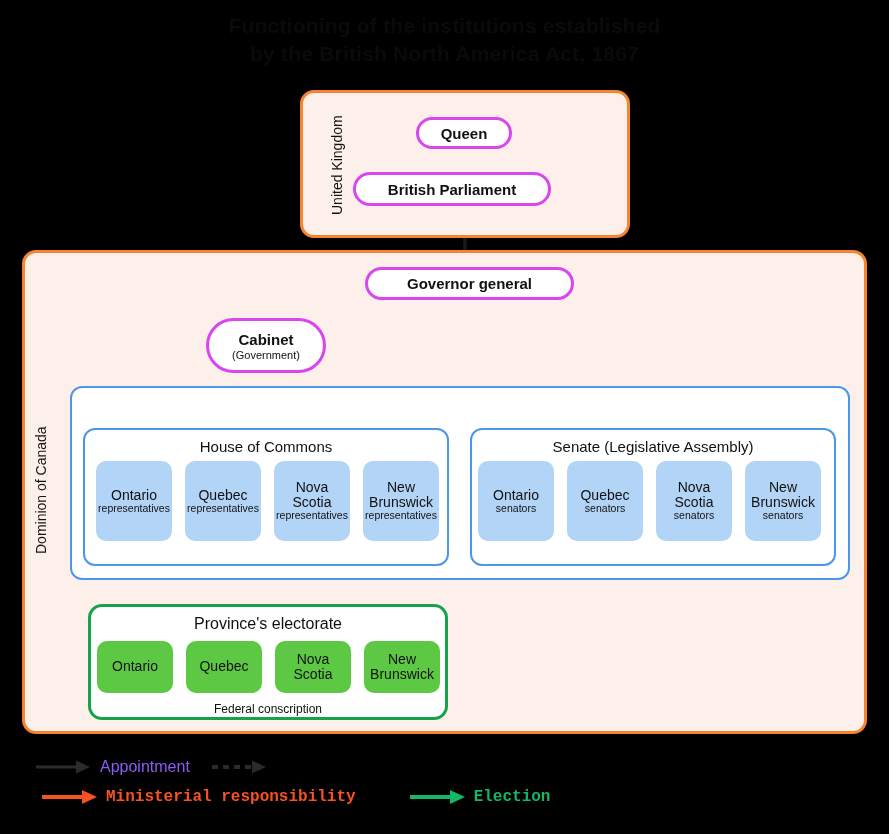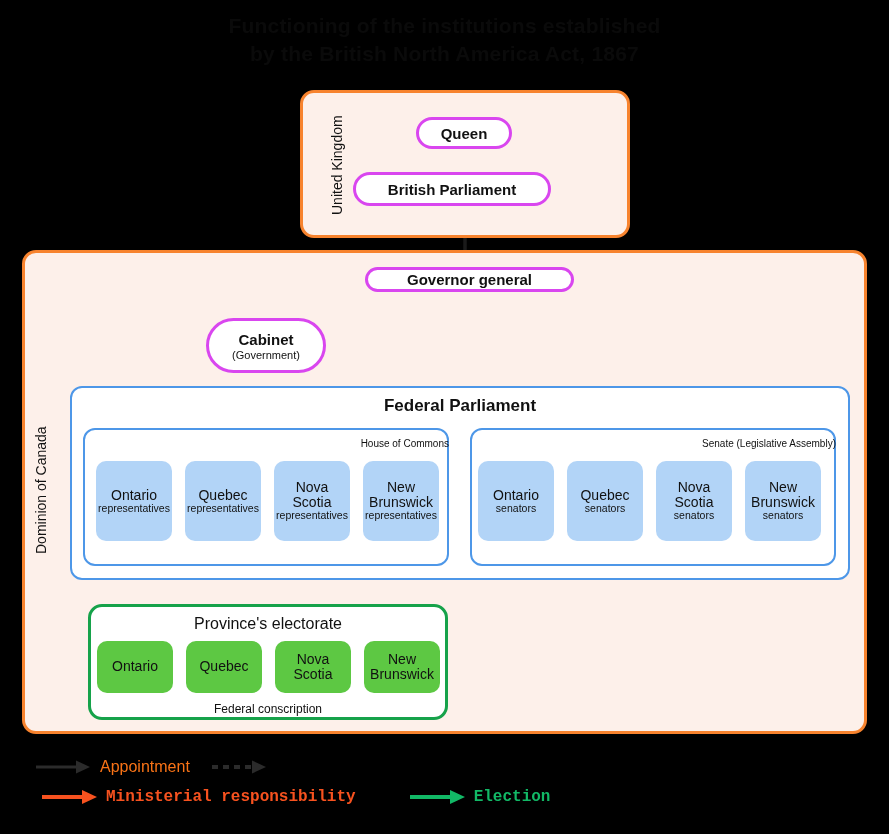--- a/index.html
+++ b/index.html
@@ -35,21 +35,21 @@
   .uk-vlabel{left:329px;top:100px;height:130px;display:flex;align-items:center;justify-content:center;}
 
   .pill{
     position:absolute;box-sizing:border-box;
     background:#fff;border:3px solid #d946ef;border-radius:999px;
     display:flex;flex-direction:column;align-items:center;justify-content:center;
     font-size:15px;font-weight:700;color:#111;text-align:center;
   }
   .pill-queen{left:416px;top:117px;width:96px;height:32px;}
   .pill-brit{left:353px;top:172px;width:198px;height:34px;}
-  .pill-gg{left:365px;top:267px;width:209px;height:25px;}
+  .pill-gg{left:365px;top:267px;width:209px;height:33px;}
   .pill-cab{left:206px;top:318px;width:120px;height:55px;}
   .pill-cab .sub{font-size:11px;font-weight:400;margin-top:1px;}
 
   
   .canada-box{
     left:22px;top:250px;width:845px;height:484px;
     background:#fdf0ea;border:3px solid #f7832e;border-radius:14px;
   }
   .canada-vlabel{left:33px;top:390px;height:200px;display:flex;align-items:center;justify-content:center;}
 
@@ -62,21 +62,21 @@
     position:absolute;left:70px;top:396px;width:780px;text-align:center;
     font-size:17px;font-weight:700;color:#111;
   }
 
   .chamber{
     background:#fff;border:2px solid #4d97e8;border-radius:12px;
   }
   .hoc-box{left:83px;top:428px;width:366px;height:138px;}
   .sen-box{left:470px;top:428px;width:366px;height:138px;}
   .chamber-title{
-    position:absolute;text-align:right;font-size:10px;font-weight:400;color:#111;
+    position:absolute;text-align:center;font-size:15px;font-weight:400;color:#111;
   }
   .hoc-title{left:83px;top:438px;width:366px;}
   .sen-title{left:470px;top:438px;width:366px;}
 
   .cell{
     position:absolute;box-sizing:border-box;
     background:#b2d4f7;border-radius:10px;
     display:flex;flex-direction:column;align-items:center;justify-content:center;
     text-align:center;color:#111;line-height:1.08;
   }
@@ -103,21 +103,21 @@
     font-size:12px;color:#111;
   }
 
   
   .legend{position:absolute;left:24px;top:756px;width:860px;}
   .lgrow{position:absolute;display:flex;align-items:center;}
   .lgrow1{left:10px;top:2px;}
   .lgrow2{left:16px;top:32px;font-family:Liberation Mono, monospace;}
   .lgitem{display:flex;align-items:center;margin-right:20px;}
   .lglabel{font-size:16px;margin-left:8px;white-space:nowrap;}
-  .lg-appoint{color:#f97316;}
+  .lg-appoint{color:#8b5cf6;}
   .lg-nom{color:#2b2b2b;}
   .lg-min{color:#f7521f;font-weight:700;}
   .lg-elec{color:#12b866;font-weight:700;}
 </style>
 </head>
 <body>
 
 <div id="canvas">
 
   <svg width="889" height="834" style="position:absolute;left:0;top:0;">
@@ -174,21 +174,20 @@
   <div class="pill pill-gg">
     <span>Governor general</span>
   </div>
 
   <div class="pill pill-cab">
     <span>Cabinet</span>
     <span class="sub">(Government)</span>
   </div>
 
   <div class="box fedpar-box"></div>
-  <div class="fedpar-title">Federal Parliament</div>
 
   <div class="box chamber hoc-box"></div>
   <div class="chamber-title hoc-title">House of Commons</div>
 
   <div class="cell" style="left:96px;top:461px;width:76px;height:80px;">
     <span class="nm">Ontario</span>
     <span class="rl">representatives</span>
   </div>
   <div class="cell" style="left:185px;top:461px;width:76px;height:80px;">
     <span class="nm">Quebec</span>

